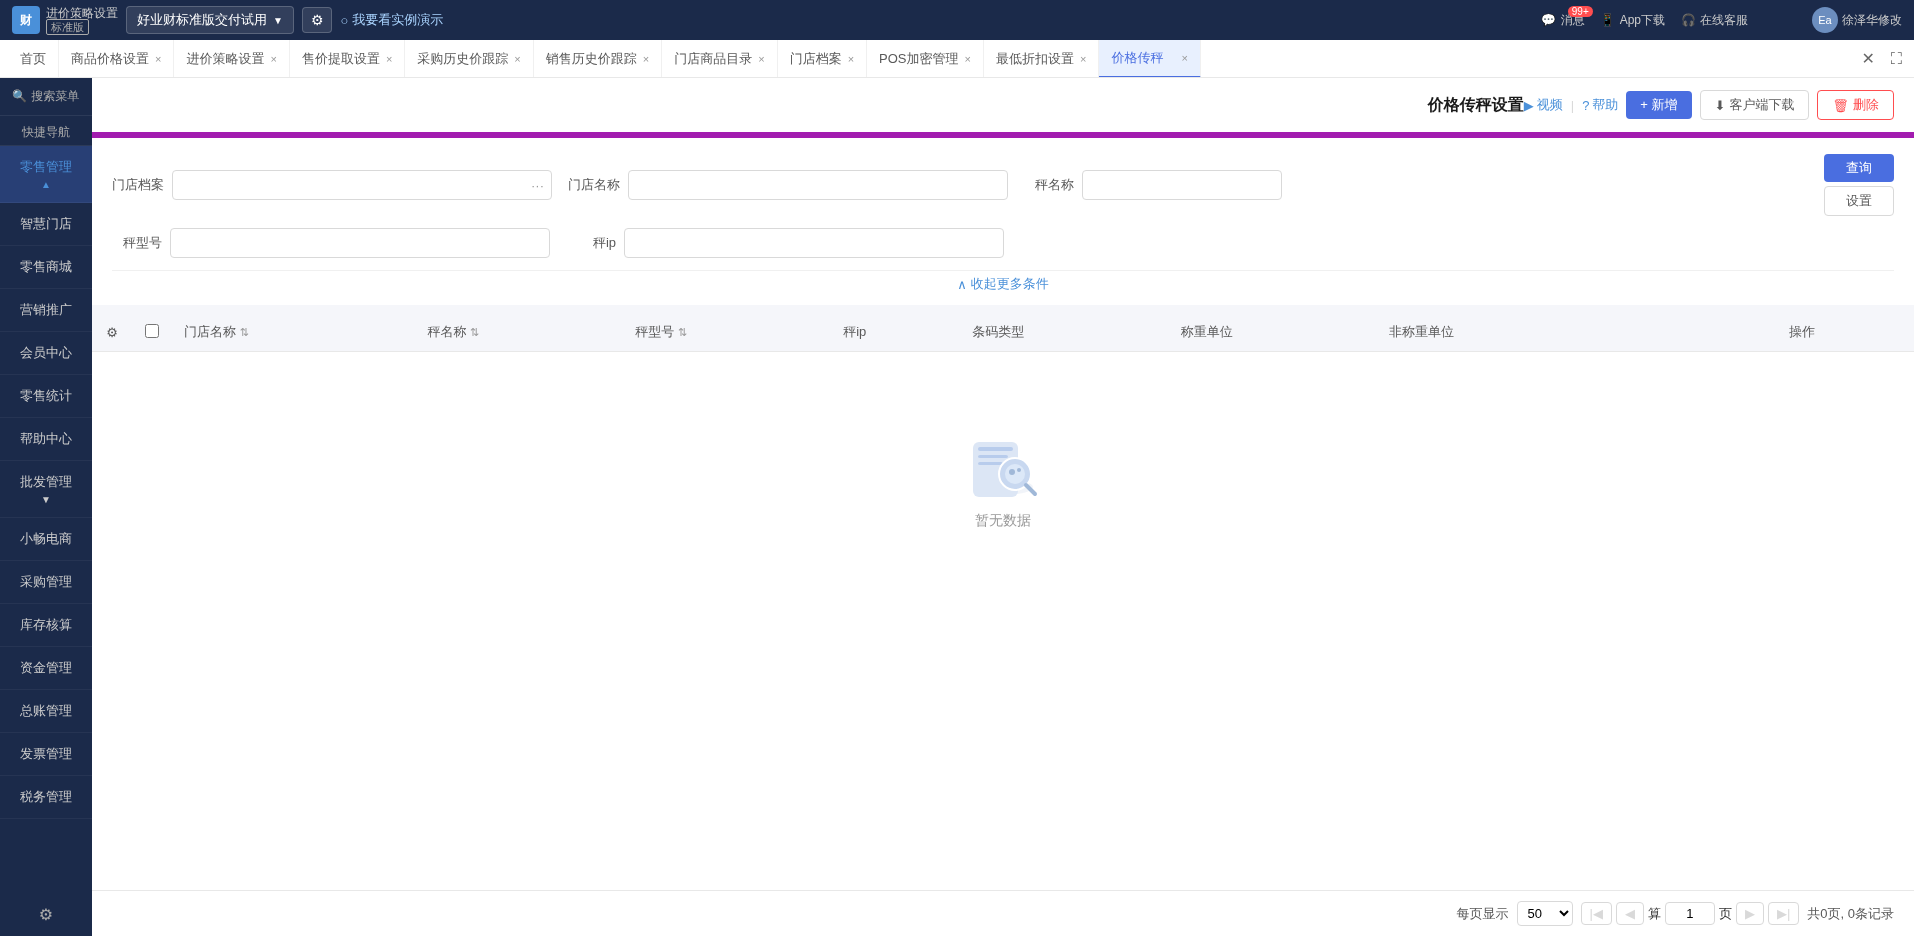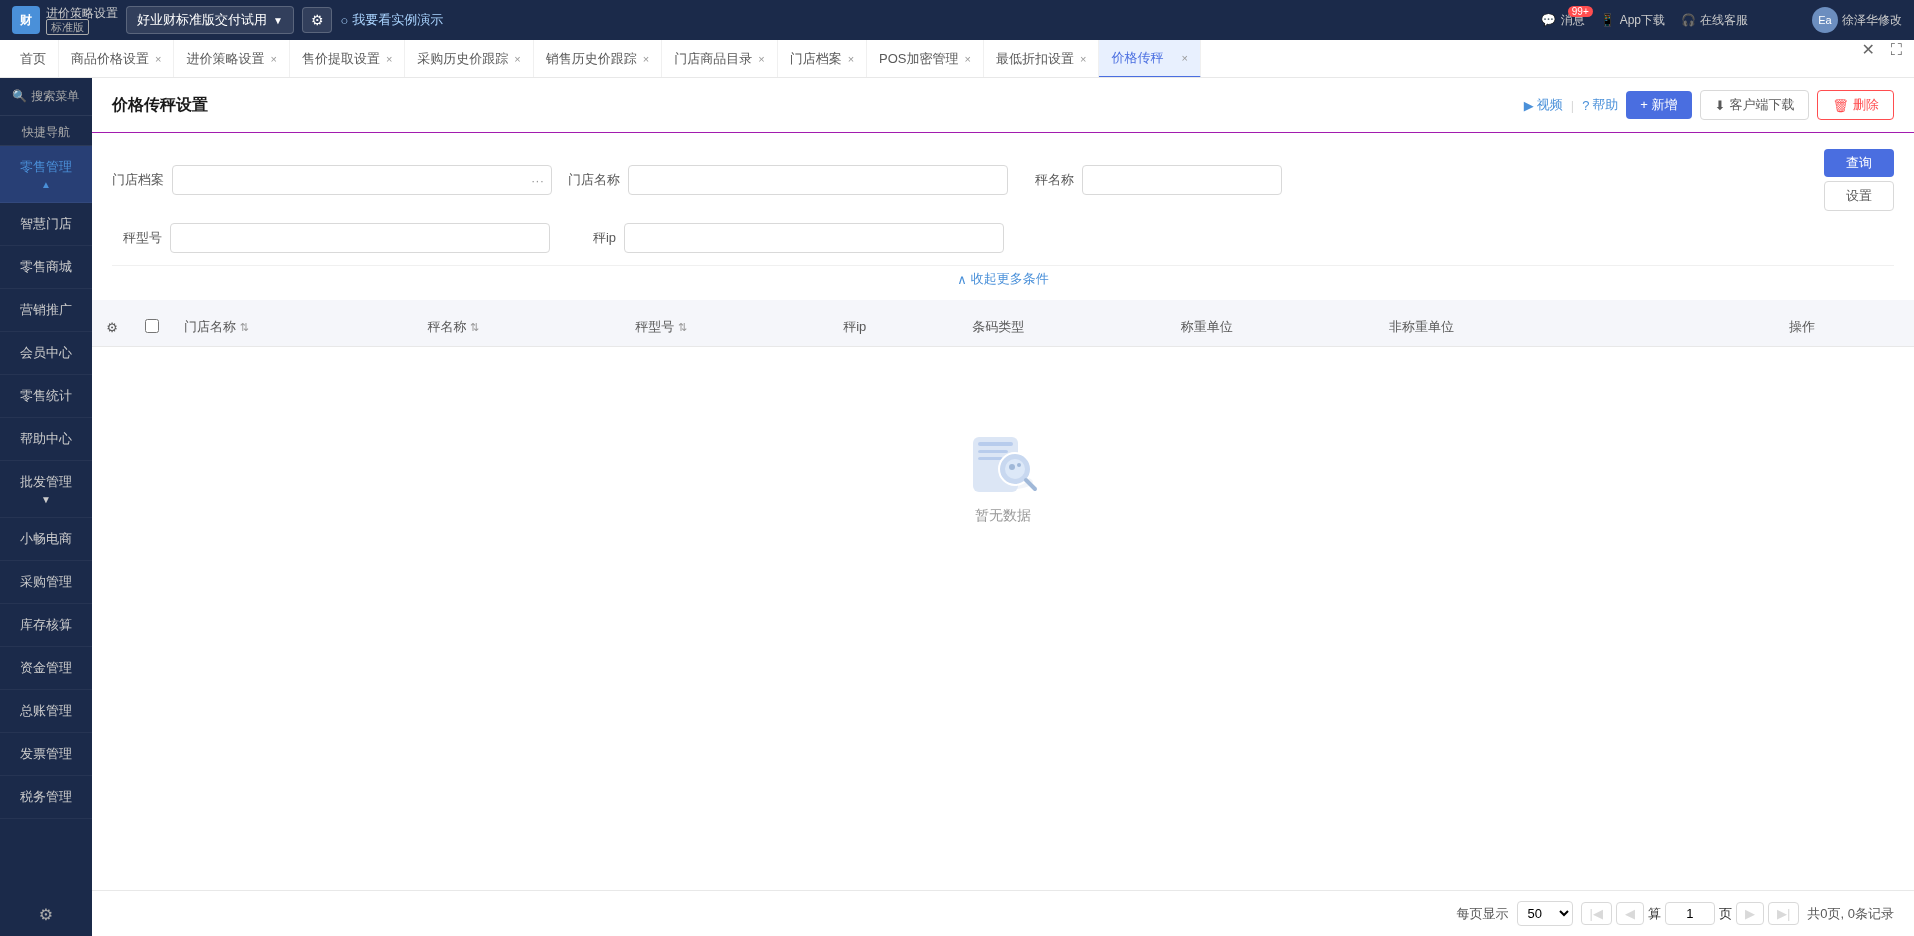--- a/index.html
+++ b/index.html
@@ -17,21 +17,21 @@
     .product-selector .arrow { font-size: 10px; }
     .settings-btn { background: rgba(255,255,255,0.1); border: 1px solid rgba(255,255,255,0.2); border-radius: 4px; color: #fff; padding: 4px 8px; cursor: pointer; font-size: 14px; }
     .demo-btn { background: none; border: none; color: #aad4ff; cursor: pointer; font-size: 13px; display: flex; align-items: center; gap: 4px; }
     .top-bar-right { display: flex; align-items: center; gap: 16px; }
     .top-bar-action { display: flex; align-items: center; gap: 4px; color: #ccc; cursor: pointer; font-size: 12px; position: relative; }
     .badge { background: #ff4d4f; color: #fff; font-size: 10px; border-radius: 8px; padding: 0 4px; position: absolute; top: -6px; right: -8px; }
     .user-info { display: flex; align-items: center; gap: 4px; color: #ccc; font-size: 12px; cursor: pointer; margin-left: 48px; }
     .avatar { width: 26px; height: 26px; background: #6c8ebf; border-radius: 50%; display: flex; align-items: center; justify-content: center; color: #fff; font-size: 11px; }
 
     
-    .tab-bar { background: #fff; border-bottom: 1px solid #e8e8e8; display: flex; align-items: flex-start; height: 38px; padding: 0 8px; flex-shrink: 0; overflow-x: auto; white-space: nowrap; }
+    .tab-bar { background: #fff; border-bottom: 1px solid #e8e8e8; display: flex; align-items: center; height: 38px; padding: 0 8px; flex-shrink: 0; overflow-x: auto; white-space: nowrap; }
     .tab-bar::-webkit-scrollbar { height: 3px; }
     .tab-item { display: inline-flex; align-items: center; padding: 0 12px; height: 38px; font-size: 13px; cursor: pointer; border-right: 1px solid #f0f0f0; color: #595959; gap: 4px; flex-shrink: 0; }
     .tab-item.active { background: #e8f0fe; color: #4a6ee0; border-bottom: 2px solid #4a6ee0; gap: 16px; }
     .tab-item .close-x { font-size: 11px; color: #999; cursor: pointer; margin-left: 2px; }
     .tab-bar-actions { margin-left: auto; display: flex; align-items: center; gap: 8px; flex-shrink: 0; }
     .tab-bar-actions .icon-btn { color: #666; cursor: pointer; font-size: 16px; padding: 0 4px; }
 
     
     .content-area { display: flex; flex: 1; overflow: hidden; }
 
@@ -39,21 +39,21 @@
     .sidebar { width: 92px; background: #1b2a4a; color: #fff; display: flex; flex-direction: column; flex-shrink: 0; overflow-y: auto; }
     .sidebar::-webkit-scrollbar { width: 0; }
     .sidebar-search { padding: 10px 8px; font-size: 12px; color: #aaa; cursor: pointer; text-align: center; border-bottom: 1px solid rgba(255,255,255,0.08); }
     .sidebar-nav-label { padding: 8px 8px 4px; font-size: 12px; color: #aaa; cursor: pointer; text-align: center; border-bottom: 1px solid rgba(255,255,255,0.08); }
     .sidebar-item { padding: 12px 8px; font-size: 13px; color: #ccc; cursor: pointer; text-align: center; border-bottom: 1px solid rgba(255,255,255,0.05); display: flex; flex-direction: column; align-items: center; gap: 3px; }
     .sidebar-item.active { background: rgba(74,112,217,0.3); color: #4a90d9; }
     .sidebar-settings { margin-top: auto; padding: 12px 8px; text-align: center; color: #aaa; cursor: pointer; font-size: 16px; }
 
     
     .page-content { flex: 1; display: flex; flex-direction: column; overflow: hidden; background: #f5f6fa; }
-    .page-header { background: #fff; padding: 12px 20px; border-bottom: 1px solid #a21caf; display: flex; align-items: center; justify-content: space-between; flex-shrink: 0; }
+    .page-header { background: #fff; padding: 12px 20px; border-bottom: 6px solid #a21caf; display: flex; align-items: center; justify-content: flex-end; flex-shrink: 0; }
     .page-title { font-size: 16px; font-weight: bold; color: #1a1a1a; }
     .page-header-actions { display: flex; align-items: center; gap: 8px; }
     .action-link { color: #4a90d9; cursor: pointer; font-size: 13px; display: flex; align-items: center; gap: 3px; }
     .divider-v { color: #d9d9d9; }
     .btn { padding: 5px 14px; border-radius: 4px; border: none; cursor: pointer; font-size: 13px; display: flex; align-items: center; gap: 4px; }
     .btn-primary { background: #4a6ee0; color: #fff; }
     .btn-default { background: #fff; color: #595959; border: 1px solid #d9d9d9; }
     .btn-danger { background: #fff; color: #ff4d4f; border: 1px solid #ff4d4f; }
 
     

